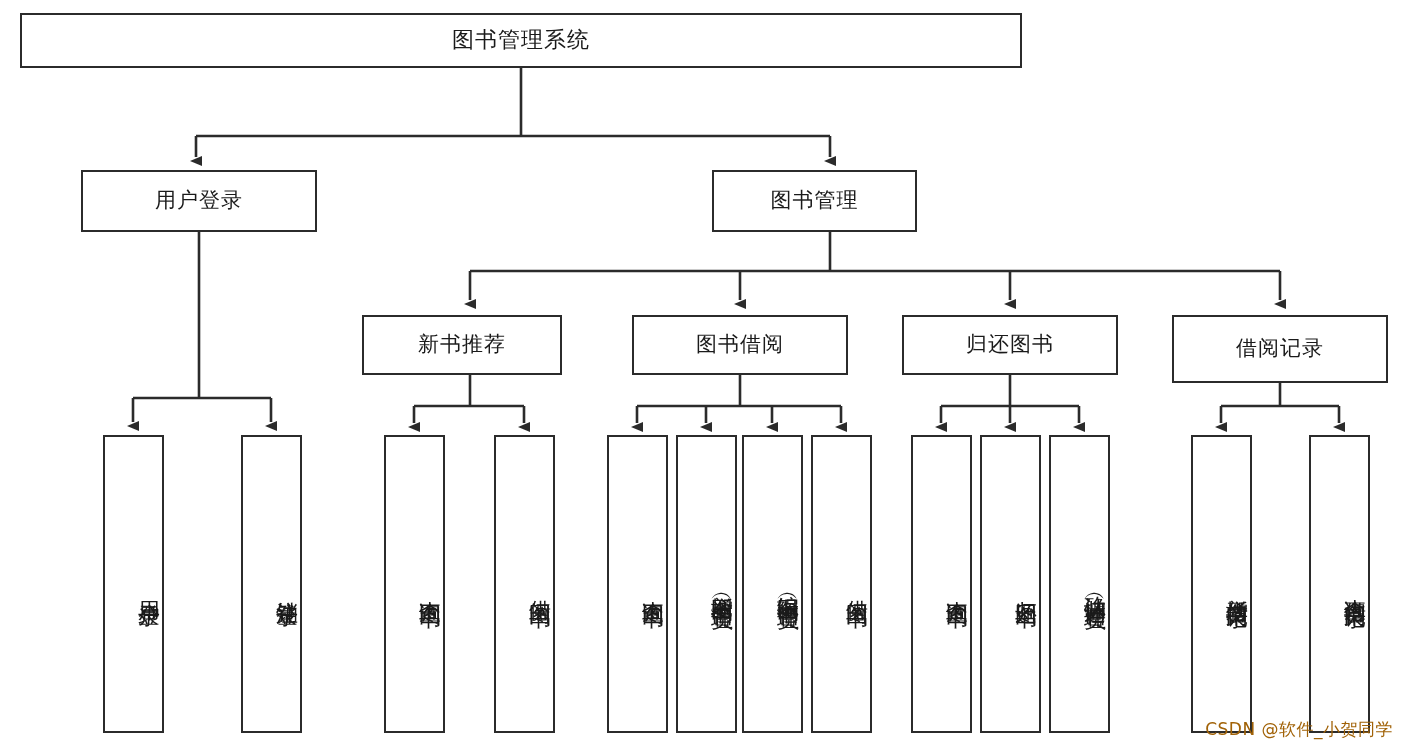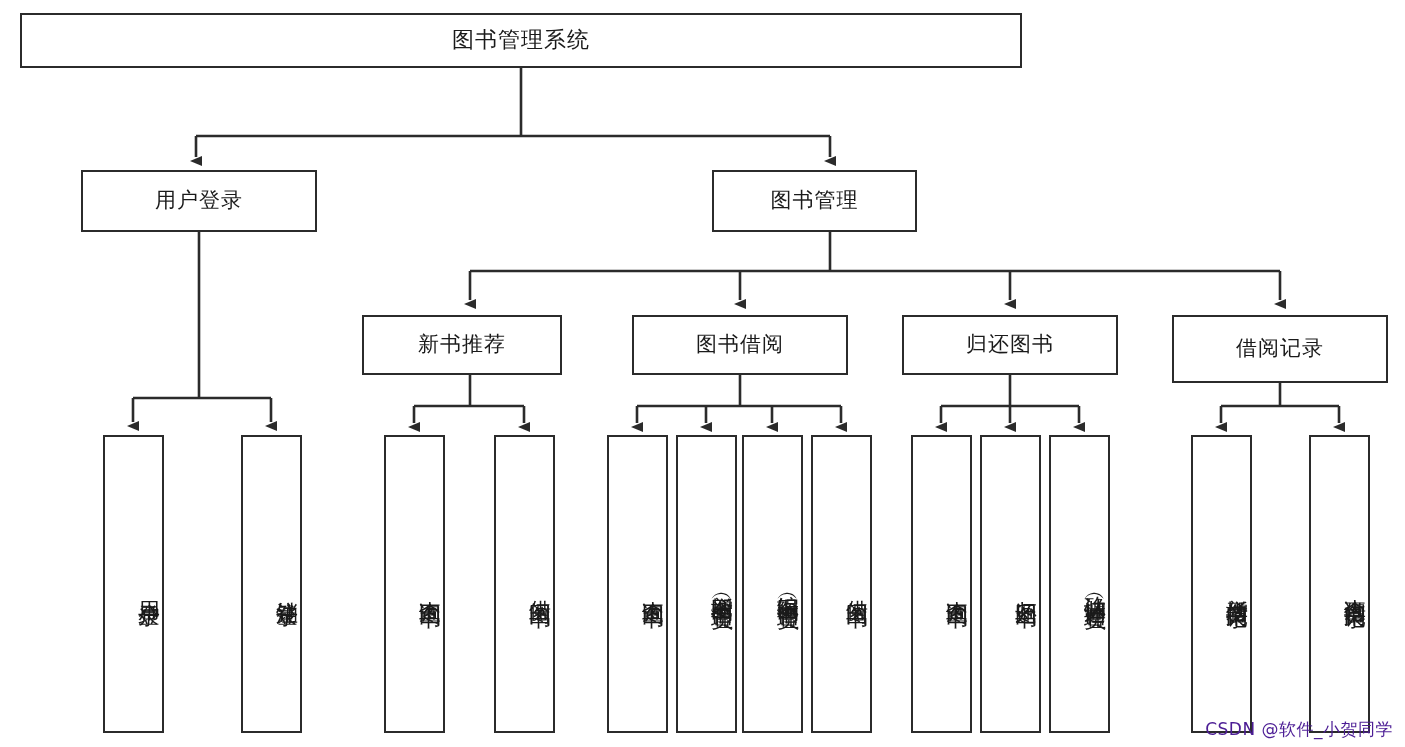--- a/index.html
+++ b/index.html
@@ -54,21 +54,21 @@
     writing-mode:vertical-rl;
     text-orientation:upright;
     display:block;
     white-space:nowrap;
   }
   .watermark{
     position:absolute;
     right:12px;
     bottom:6px;
     font-size:17px;
-    color:#4c1d95;
+    color:#a16207;
     letter-spacing:0.5px;
     white-space:nowrap;
     font-family:"DejaVu Sans","Liberation Sans",sans-serif;
   }
 </style>
 </head>
 <body>
 
 <div id="canvas">
 

